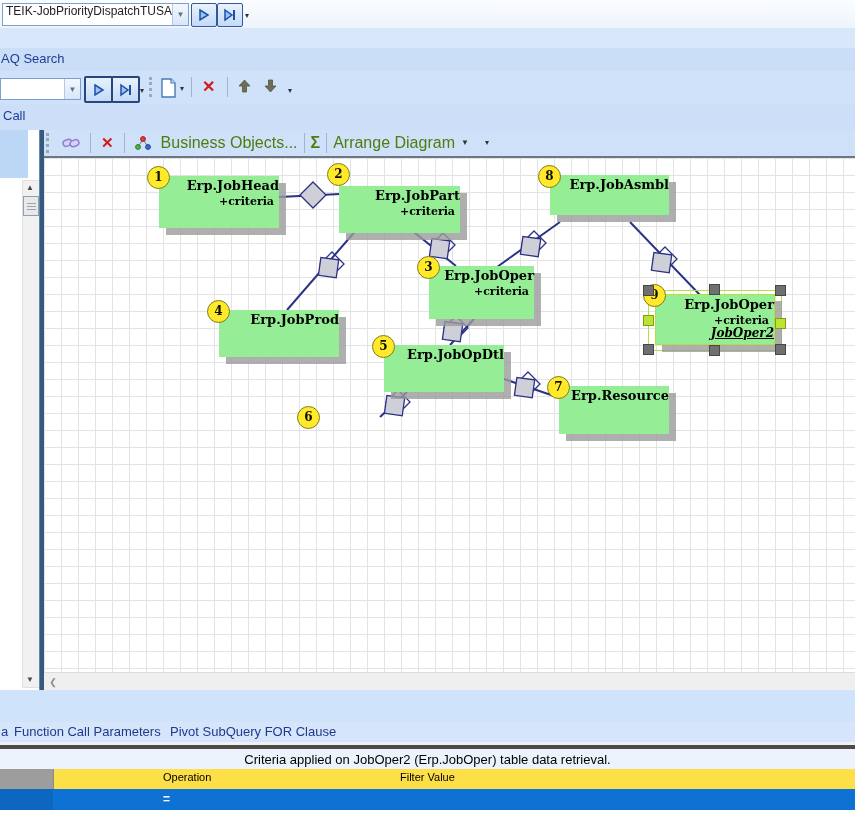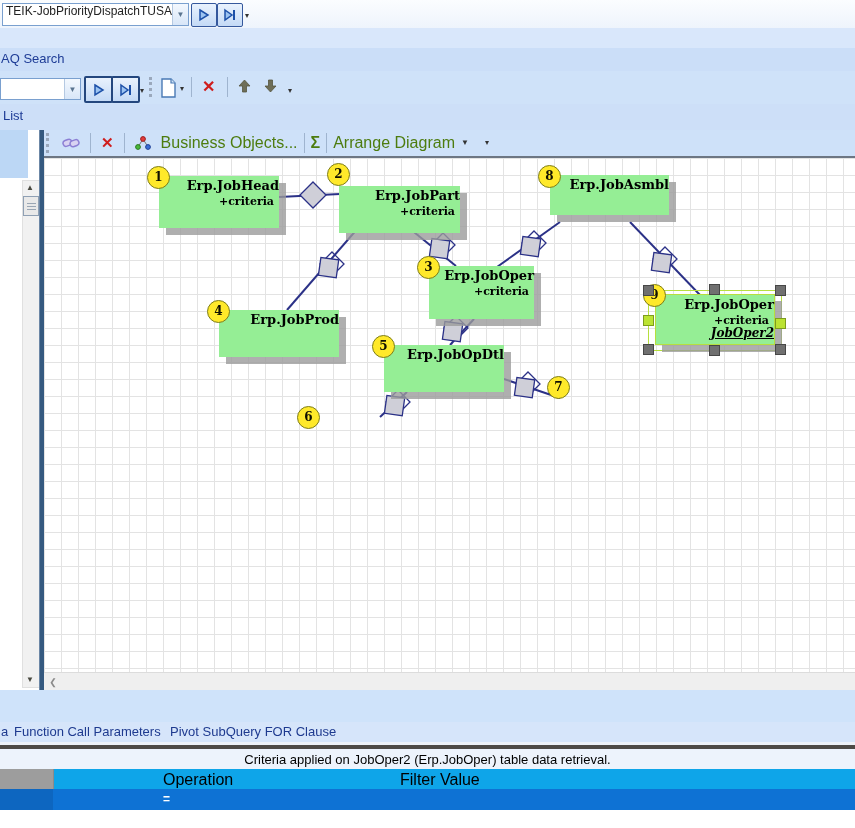--- a/index.html
+++ b/index.html
@@ -58,21 +58,21 @@
   .handle.green{background:#bbe332;border-color:#7d9c1e}
 
   
   .bandbottom{left:0;top:690px;width:855px;height:32px;background:#cfe3fa}
   #tabsrow{left:0;top:722px;width:855px;height:20px;background:#d6e5fa}
   .tab{position:absolute;top:2px;font-size:13px;color:#1e3a8f;white-space:nowrap}
   .thinline{left:0;top:742px;width:855px;height:3px;background:#eef2f8}
   .darksep{left:0;top:745px;width:855px;height:4px;background:#4e4a46}
   .caption{left:0;top:749px;width:855px;height:20px;background:#edf3fc;font-size:13px;color:#000;
            display:flex;align-items:center;justify-content:center}
-  .gridheader{left:0;top:769px;width:855px;height:20px;background:#0ea5e9;font-size:16px;color:#000}
+  .gridheader{left:0;top:769px;width:855px;height:20px;background:#fde047;font-size:11px;color:#000}
   .gridheader .indic{position:absolute;left:0;top:0;width:53px;height:20px;background:#9d9d9d;border-right:1px solid #8b8b8b}
   .colhead{position:absolute;top:2px}
   .gridrow{left:0;top:789px;width:855px;height:21px;background:#0e72d4;font-size:12px}
   .gridrow .indic{position:absolute;left:0;top:0;width:53px;height:21px;background:#0d66c0}
   .fseg-highlight{color:#3ed2ff}
   .fseg-plain{color:#ffffff}
   .fseg-link{color:#1843f2}
   .opval{position:absolute;left:163px;top:3px;color:#fff;font-weight:bold}
   .filterval{position:absolute;left:400px;top:3px;white-space:nowrap}
 </style>
@@ -140,21 +140,21 @@
   </div>
   <div class="abs dtbtn" style="left:260px;top:6px">
     <svg width="13" height="14" viewBox="0 0 13 14">
         <path d="M6.5 13 L1 7 H4.5 V1 H8.5 V7 H12 Z" fill="#6e6e58" stroke="#55553f" stroke-width="0.8"></path>
       </svg>
   </div>
   <span class="abs ofcaret" style="left:288px;top:16px">▾</span>
 </div>
 
 <div class="abs bandlist">
-  <span class="abs bandlabel" style="left:3px;top:4px">List</span>
+  <span class="abs bandlabel" style="left:3px;top:4px">Call</span>
 </div>
 
 <div class="abs" id="main">
   <div class="abs leftblue"></div>
   <div class="abs leftpanel"></div>
 
   <div class="abs scrolltrack" style="left:22px;top:50px;width:16px;height:506px">
     <div class="abs scrollbtn" style="left:0;top:0;width:14px;height:13px">▲</div>
     <div class="abs scrollthumb" style="left:0;top:15px;width:14px;height:18px">
         <i></i>
@@ -258,20 +258,23 @@
         <div class="badge" style="left: 373px; top: 98px;">3</div>
         <div class="node" style="left: 175px; top: 152px; width: 120px; height: 47px;">
           <div class="t">Erp.JobProd</div>
         </div>
         <div class="badge" style="left: 163px; top: 142px;">4</div>
         <div class="node" style="left: 340px; top: 187px; width: 120px; height: 47px;">
           <div class="t">Erp.JobOpDtl</div>
         </div>
         <div class="badge" style="left: 328px; top: 177px;">5</div>
         <div class="badge" style="left: 253px; top: 248px;">6</div>
+        <div class="node" style="left: 515px; top: 228px; width: 110px; height: 48px;">
+          <div class="t">Erp.Resource</div>
+        </div>
         <div class="badge" style="left: 503px; top: 218px;">7</div>
         <div class="node" style="left: 506px; top: 17px; width: 119px; height: 40px;">
           <div class="t">Erp.JobAsmbl</div>
         </div>
         <div class="badge" style="left: 494px; top: 7px;">8</div>
         <div class="selbox" style="left: 604px; top: 132px; width: 132px; height: 59px;"></div>
         <div class="handle" style="left: 599px; top: 127px;"></div>
         <div class="handle" style="left: 665px; top: 126px;"></div>
         <div class="handle" style="left: 731px; top: 127px;"></div>
         <div class="handle green" style="left: 599px; top: 156.5px;"></div>

